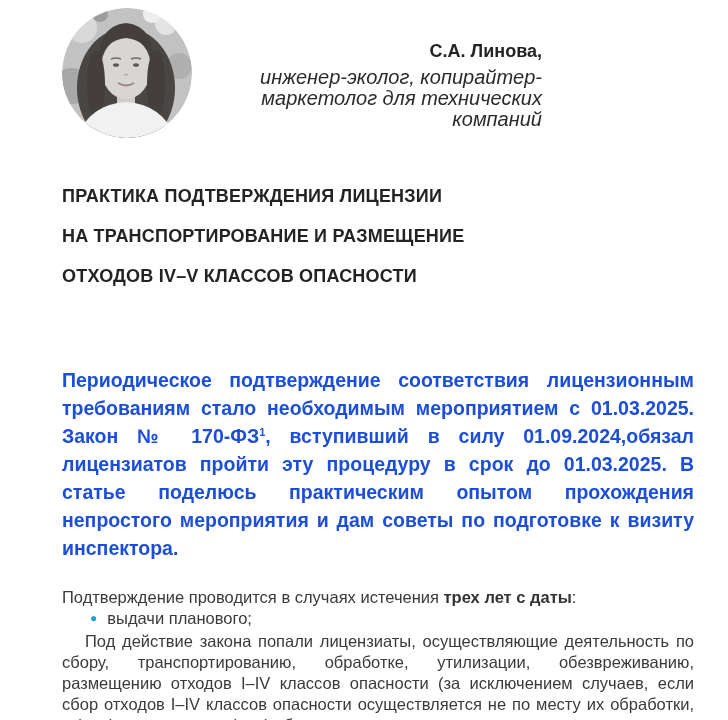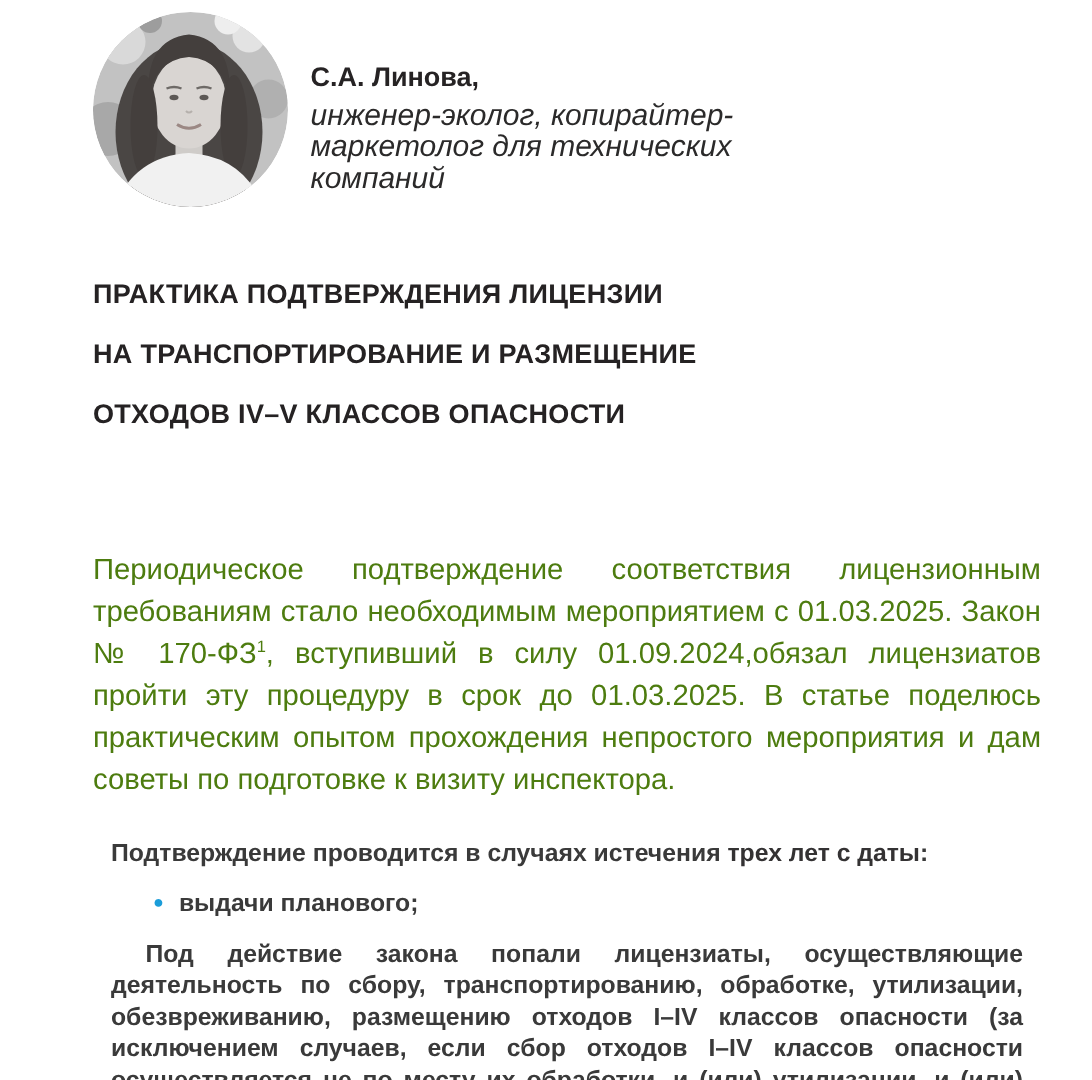--- a/index.html
+++ b/index.html
@@ -11,20 +11,21 @@
     background: #ffffff;
     font-family: "Liberation Sans", sans-serif;
     color: #3a3a3a;
   }
   
   .author-block {
     display: flex;
     padding: 8px 48px 0 62px;
     gap: 15px;
     height: 132px;
+    text-align: right;
   }
   .avatar {
     width: 130px;
     height: 130px;
     border-radius: 50%;
     overflow: hidden;
     flex: none;
   }
   .avatar svg { display: block; width: 130px; height: 130px; }
   .author-info { padding-top: 33px; max-width: 350px; }
@@ -49,38 +50,38 @@
     font-weight: bold;
     color: #252223;
     letter-spacing: 0.2px;
   }
   .title-line { display: block; white-space: nowrap; }
   
   .lead {
     margin: 70px 34px 11px 62px;
     font-size: 19.5px;
     line-height: 28px;
-    font-weight: normal;
-    color: #4d7c0f;
+    font-weight: bold;
+    color: #1d4ed8;
     text-align: justify;
   }
   .footnote-ref {
     font-size: 11px;
     line-height: 0;
     vertical-align: super;
   }
   
   .body-text {
     margin: 25px 34px 0 62px;
     font-size: 16.5px;
     line-height: 21px;
     color: #3a3a3a;
     text-align: justify;
   }
-  .para { margin: 12px; font-weight: bold; }
+  .para { margin: 0; }
   .para b { color: #343233; }
   .bullet-para { text-indent: 28px; }
   .bullet-dot {
     color: #1b9dd9;
     font-size: 12px;
     margin-right: 10px;
     position: relative;
     top: -2px;
     display: inline-block;
     text-indent: 0;

